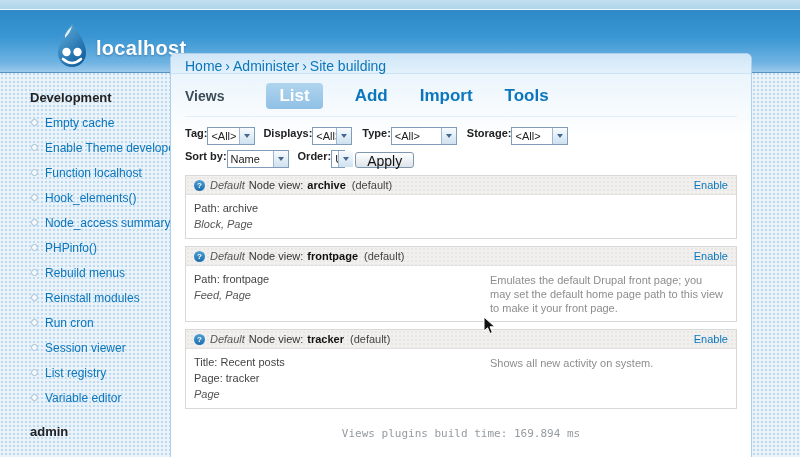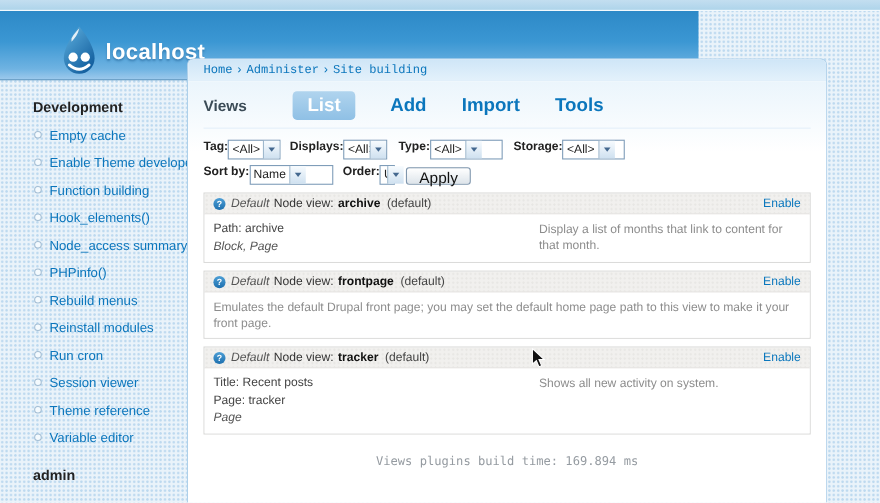--- a/index.html
+++ b/index.html
@@ -7,21 +7,21 @@
   body {
     position:relative;
     font-family:"Liberation Sans", sans-serif;
     background-color:#eaf3fa;
     background-image:radial-gradient(rgba(150,195,230,0.55) 0.8px, transparent 1.4px);
     background-size:4px 4px;
   }
   
   .topstrip { position:absolute; top:0; left:0; width:800px; height:10px;
     background:linear-gradient(#c3def0,#aed4ea); border-bottom:1px solid #f2f9fd; }
-  .header { position:absolute; top:10px; left:0; width:635px; height:63px;
+  .header { position:absolute; top:10px; left:0; width:800px; height:63px;
     background:linear-gradient(180deg,#2d89c7 0%,#3b97d3 45%,#6fb3e2 85%,#9cc9ec 100%);
     border-bottom:1px solid #5592bf; display:flex; align-items:center; }
   .logo { position:absolute; left:52px; top:13px; width:40px; height:48px; }
   .site-name { position:absolute; left:96px; top:27px; color:#ffffff; font-size:20px;
     font-weight:bold; letter-spacing:0.3px; text-shadow:0 1px 2px rgba(20,80,130,0.45); }
 
   
   .sidebar { position:absolute; top:74px; left:0; width:187px; height:383px; padding:12px 4px 0 30px;
     font-size:12px; }
   .side-heading { font-size:13px; color:#222; font-weight:bold; margin:4px 0 10px; }
@@ -32,45 +32,45 @@
   .bullet { width:15px; flex:0 0 15px; position:relative; }
   .b-circle::before { content:""; position:absolute; left:1px; top:4px; width:5px; height:5px;
     border:1px solid #a4bed4; border-radius:50%; background:#f4fafe; }
 
   
   .panel { position:absolute; left:170px; top:53px; width:582px; height:404px;
     background:#ffffff; border:1px solid #aed0ea; border-bottom:none;
     border-radius:6px 6px 0 0; z-index:3; }
   .breadcrumb { height:20px; padding:4px 14px 0; border-radius:5px 5px 0 0;
     background:linear-gradient(#cfe6f7,#e3f1fb); border-bottom:1px solid #cbe3f5;
-    font-size:11px; color:#0b76bc;font-family:Liberation Mono, monospace; }
+    font-size:14px; color:#0b76bc; }
   .breadcrumb span { margin-right:3px; }
   .breadcrumb a { color:#0b76bc; text-decoration:none; margin-right:3px; }
   .content { padding:9px 14px 0; background:linear-gradient(#ebf5fc,#ffffff 64px); height:383px; }
 
   .title-row { display:flex; align-items:center; padding-bottom:7px; border-bottom:1px solid #e4eff9; }
   .page-title { font-size:14px; font-weight:bold; color:#3c4c57; margin-right:42px; }
   .tabs { display:flex; align-items:center; gap:32px; }
   .tab { font-size:17px; font-weight:bold; color:#0b76bc; text-decoration:none; cursor:pointer; }
   .tab.active { background:linear-gradient(#b0d4ee,#8fc0e5); color:#ffffff; padding:3px 13px;
     border-radius:4px; }
 
   
   .filters { margin-top:10px; }
   .frow { display:flex; align-items:flex-end; margin-bottom:5px; }
   .fcol { display:flex; flex-direction:row; }
   .flabel { font-size:11px; font-weight:bold; color:#222; margin-bottom:3px; }
-  .sel { display:flex; align-items:stretch; justify-content:flex-start; height:18px;
+  .sel { display:flex; align-items:stretch; justify-content:space-between; height:18px;
     border:1px solid #7f9db9; background:#fff; cursor:pointer; }
   .sel-text { font-size:11px; color:#222; padding:2px 3px 0; white-space:nowrap; overflow:hidden; }
   .sel-btn { width:15px; flex:0 0 15px; background:linear-gradient(#f7fbfe,#cfe1f0);
     border-left:1px solid #9fb8cd; display:flex; align-items:center; justify-content:center; }
   .sel-arrow { width:0; height:0; border-left:3px solid transparent; border-right:3px solid transparent;
     border-top:4px solid #44688f; }
-  .w48{width:48px} .w40{width:40px} .w66{width:66px} .w57{width:57px} .w58{width:76px} .w36{width:14px}
+  .w48{width:48px} .w40{width:40px} .w66{width:66px} .w57{width:57px} .w58{width:62px} .w36{width:14px}
   .mr8{margin-right:8px} .mr10{margin-right:10px} .mr9{margin-right:9px}
   .apply-btn { height:16px; padding:0 11px; font-size:14px; color:#111;
     font-family:"Liberation Sans",sans-serif; border:1px solid #7f96ad; border-radius:3px;
     background:linear-gradient(#ffffff,#dde4ea); cursor:pointer; }
 
   
   .view-box { border:1px solid #d8d8d6; margin-top:7px; }
   .vhead { display:flex; justify-content:space-between; align-items:center; padding:3px 8px;
     background-color:#f1f0ee;
     background-image:radial-gradient(rgba(120,120,110,0.08) 0.8px, transparent 1.2px);
@@ -126,21 +126,21 @@
     <li class="side-item">
         <span class="bullet b-circle"></span>
         <a>Empty cache</a>
       </li>
     <li class="side-item">
         <span class="bullet b-circle"></span>
         <a>Enable Theme developer</a>
       </li>
     <li class="side-item">
         <span class="bullet b-circle"></span>
-        <a>Function building</a>
+        <a>Function localhost</a>
       </li>
     <li class="side-item">
         <span class="bullet b-circle"></span>
         <a>Hook_elements()</a>
       </li>
     <li class="side-item">
         <span class="bullet b-circle"></span>
         <a>Node_access summary</a>
       </li>
     <li class="side-item">
@@ -158,21 +158,21 @@
     <li class="side-item">
         <span class="bullet b-circle"></span>
         <a>Run cron</a>
       </li>
     <li class="side-item">
         <span class="bullet b-circle"></span>
         <a>Session viewer</a>
       </li>
     <li class="side-item">
         <span class="bullet b-circle"></span>
-        <a>Theme reference</a>
+        <a>List registry</a>
       </li>
     <li class="side-item">
         <span class="bullet b-circle"></span>
         <a>Variable editor</a>
       </li>
   </ul>
   <div class="side-heading admin">admin</div>
 
 </div>
 
@@ -263,36 +263,39 @@
           <span class="v-name">archive</span>
           <span class="v-suffix">(default)</span>
         </div>
         <a class="enable-link">Enable</a>
       </div>
       <div class="vbody">
         <div class="vleft">
           <div>Path: archive</div>
           <div class="italic">Block, Page</div>
         </div>
-        <div class="vright">Display a list of months that link to content for that month.</div>
       </div>
     </div>
 
     <div class="view-box">
       <div class="vhead">
         <div class="vhead-left">
           <span class="help-icon">?</span>
           <span class="v-default">Default</span>
           <span class="v-kind">Node view:</span>
           <span class="v-name">frontpage</span>
           <span class="v-suffix">(default)</span>
         </div>
         <a class="enable-link">Enable</a>
       </div>
       <div class="vbody">
+        <div class="vleft">
+          <div>Path: frontpage</div>
+          <div class="italic">Feed, Page</div>
+        </div>
         <div class="vright">Emulates the default Drupal front page; you may set the default home page path to this view to make it your front page.</div>
       </div>
     </div>
 
     <div class="view-box">
       <div class="vhead">
         <div class="vhead-left">
           <span class="help-icon">?</span>
           <span class="v-default">Default</span>
           <span class="v-kind">Node view:</span>

